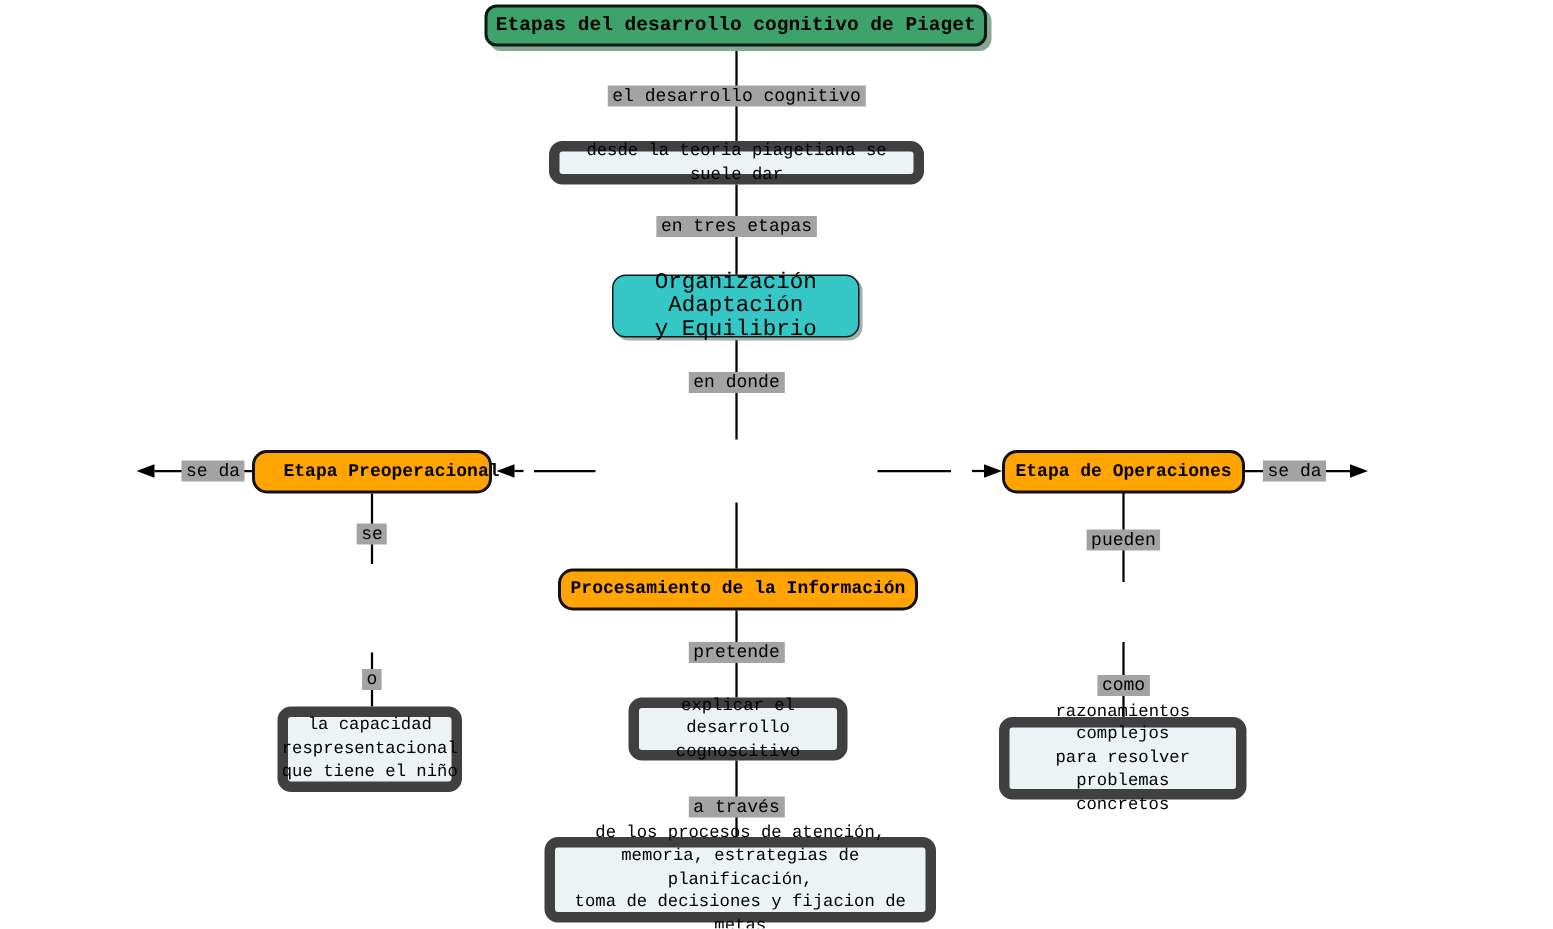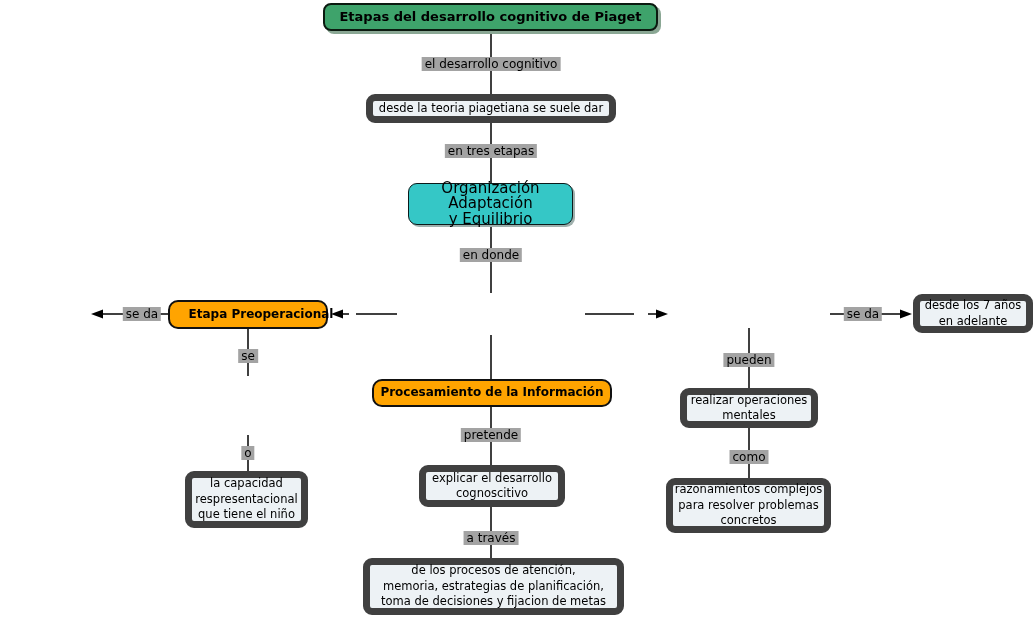--- a/index.html
+++ b/index.html
@@ -7,20 +7,21 @@
     padding: 0;
     background: #ffffff;
     font-family: "DejaVu Sans", "Liberation Sans", sans-serif;
   }
   .canvas {
     position: relative;
     width: 1035px;
     height: 619px;
     background: var(--background, #ffffff);
     overflow: hidden;
+    font-family: Liberation Mono, monospace;
   }
   svg.wires {
     position: absolute;
     left: 0; top: 0;
     width: 1035px; height: 619px;
     pointer-events: none;
   }
   svg.wires line { stroke: #000; stroke-width: 1.5; }
   svg.wires polygon { fill: #000; }
 
@@ -115,41 +116,38 @@
   <div class="node title-node" style="left:323px; top:3px; width:335px; height:28px;">Etapas del desarrollo cognitivo de Piaget</div>
 
   <div class="node concept" style="left:366px; top:94px; width:250px; height:29px;">desde la teoria piagetiana se suele dar</div>
 
   <div class="node process-node" style="left:408px; top:183px; width:165px; height:42px;">Organización Adaptación
 y Equilibrio</div>
 
 
   <div class="node stage-node" style="left:168px; top:300px; width:160px; height:29px;padding-left:26px;">Etapa Preoperacional</div>
 
+  <div class="node stage-node" style="left:668px; top:300px; width:162px; height:29px;">Etapa de Operaciones</div>
 
   <div class="node stage-node" style="left:372px; top:379px; width:240px; height:28px;">Procesamiento de la Información</div>
 
 
-  <div class="node concept" style="left:913px; top:294px; width:120px; height:39px;">desde los 7 años
-en adelante</div>
 
 
   <div class="node concept" style="left:185px; top:471px; width:123px; height:57px;">la capacidad
 respresentacional
 que tiene el niño</div>
 
   <div class="node concept" style="left:419px; top:465px; width:146px; height:42px;">explicar el desarrollo
 cognoscitivo</div>
 
   <div class="node concept" style="left:363px; top:558px; width:261px; height:57px;">de los procesos de atención,
 memoria, estrategias de planificación,
 toma de decisiones y fijacion de metas</div>
 
-  <div class="node concept" style="left:680px; top:388px; width:138px; height:40px;">realizar operaciones
-mentales</div>
 
   <div class="node concept" style="left:666px; top:478px; width:165px; height:55px;">razonamientos complejos
 para resolver problemas
 concretos</div>
 
   <span class="link-label" style="left:491px; top:57px;">el desarrollo cognitivo</span>
   <span class="link-label" style="left:491px; top:144px;">en tres etapas</span>
   <span class="link-label" style="left:491px; top:248px;">en donde</span>
   <span class="link-label" style="left:142px; top:307px;">se da</span>
   <span class="link-label" style="left:863px; top:307px;">se da</span>

